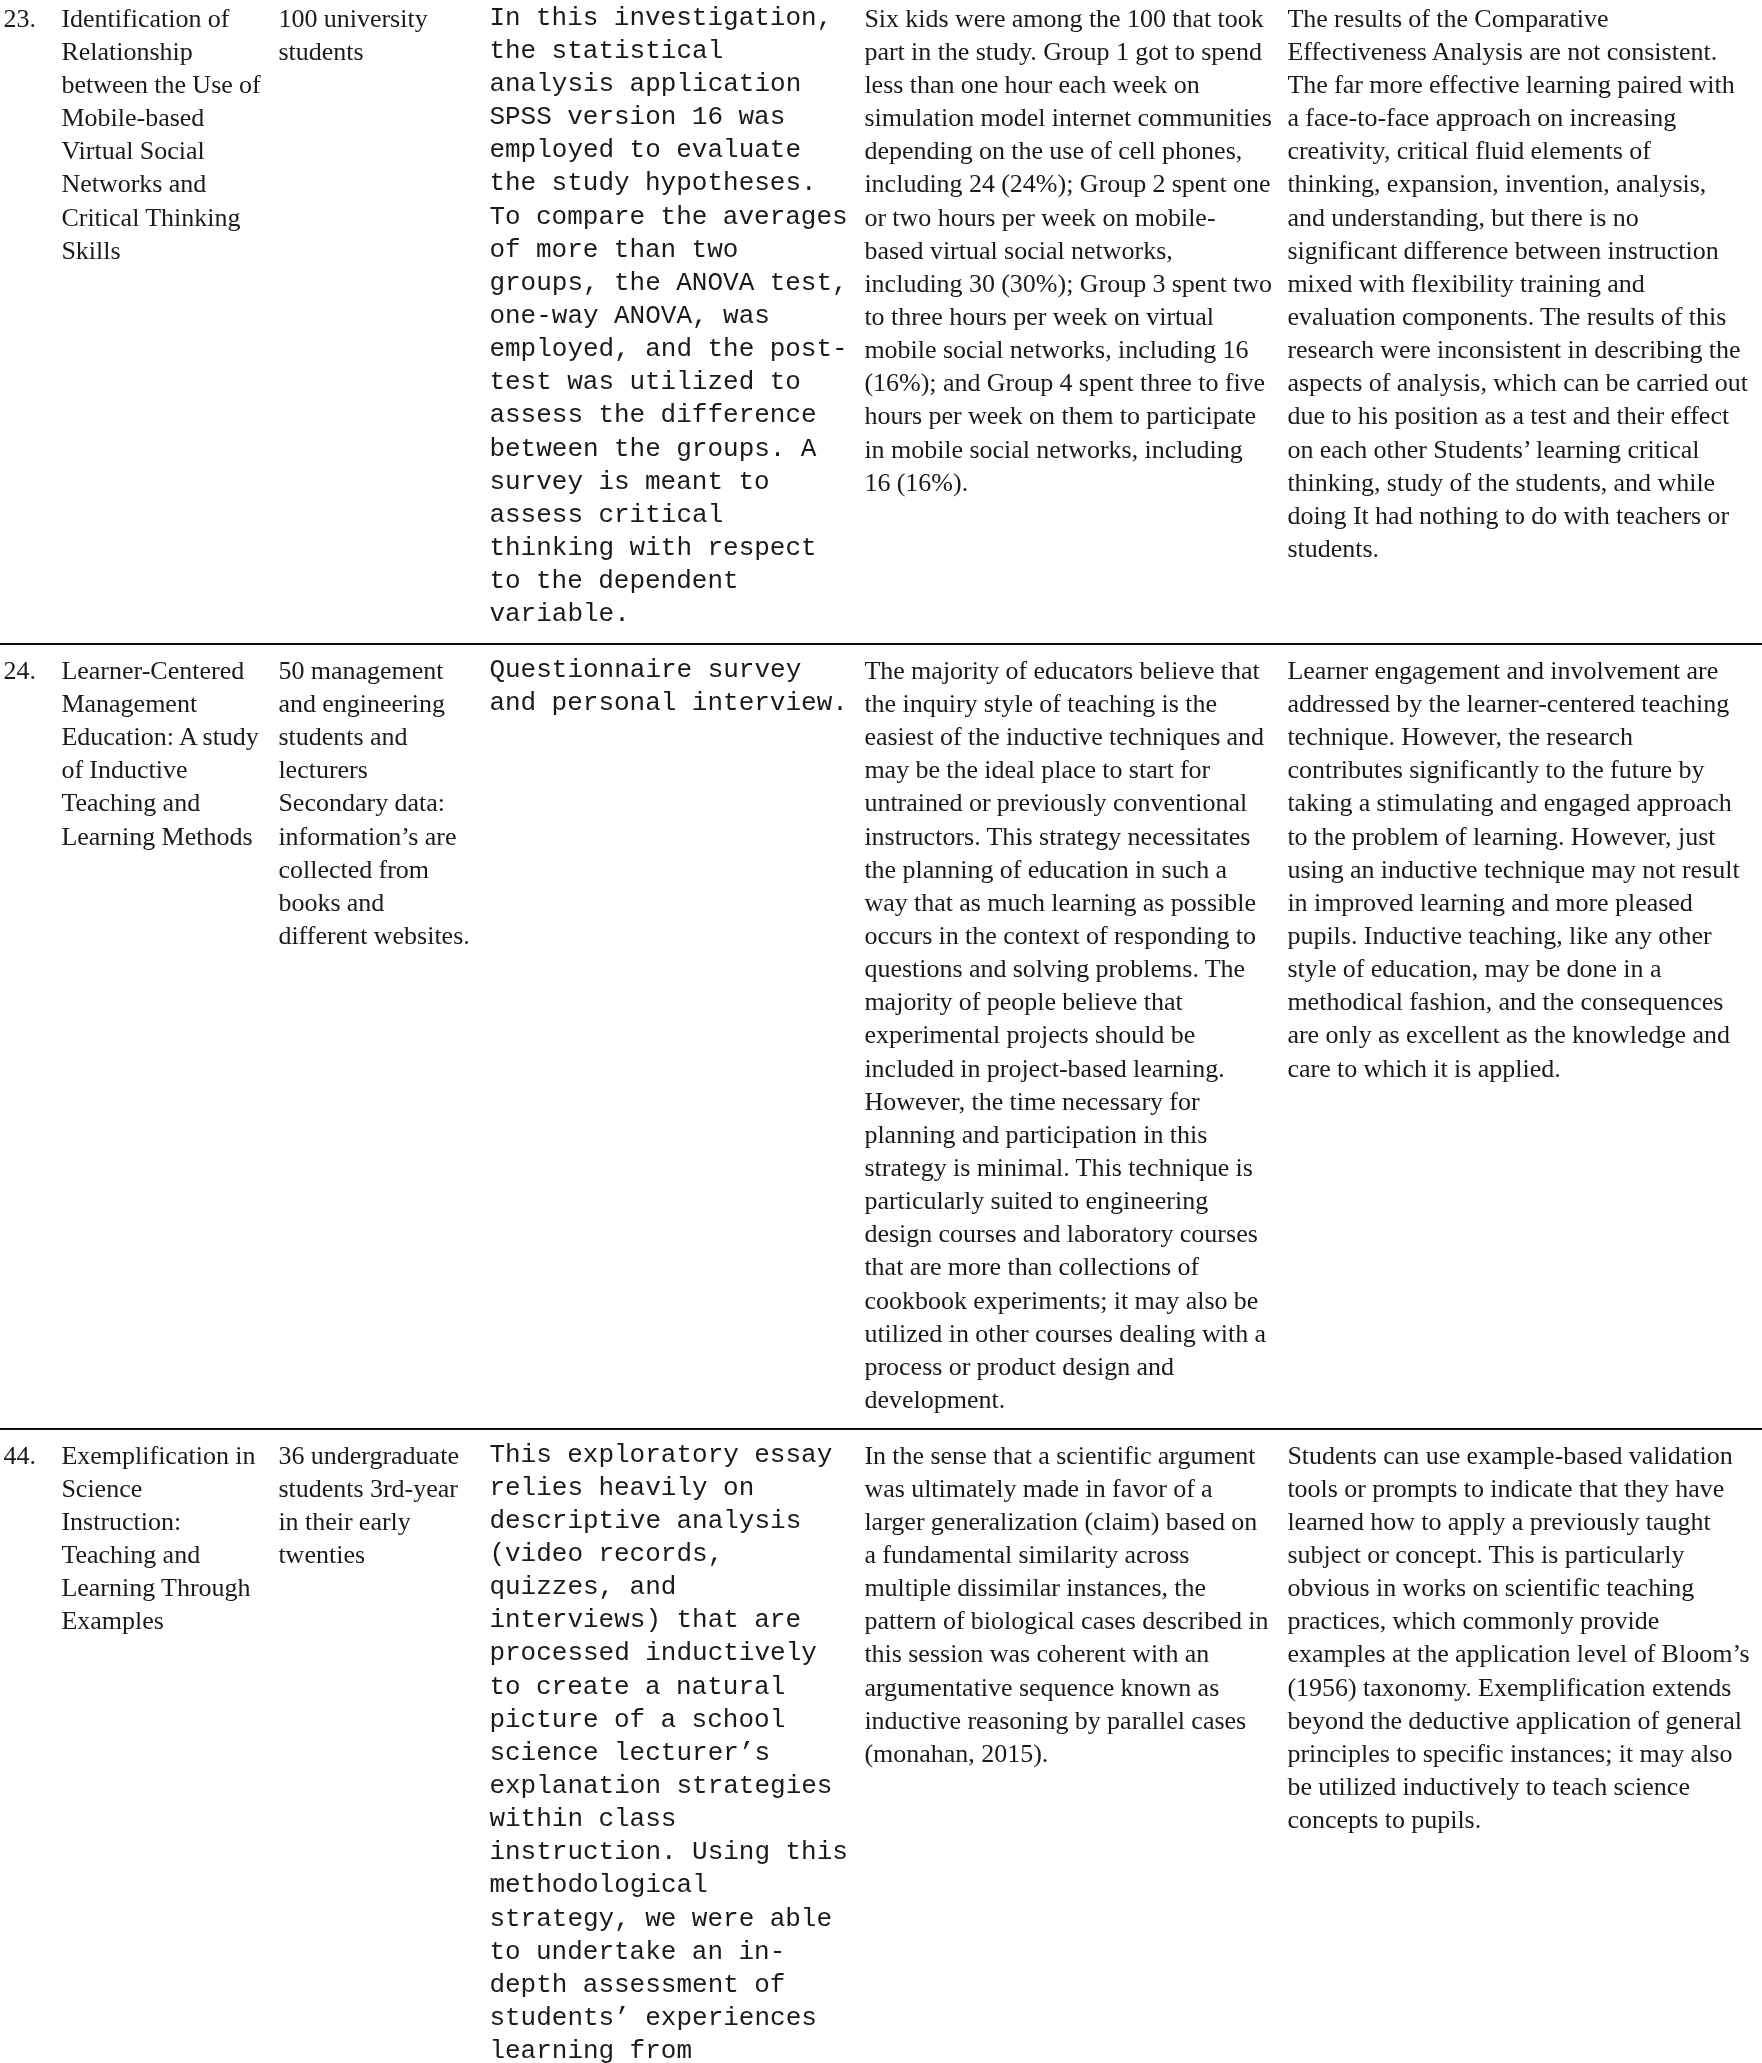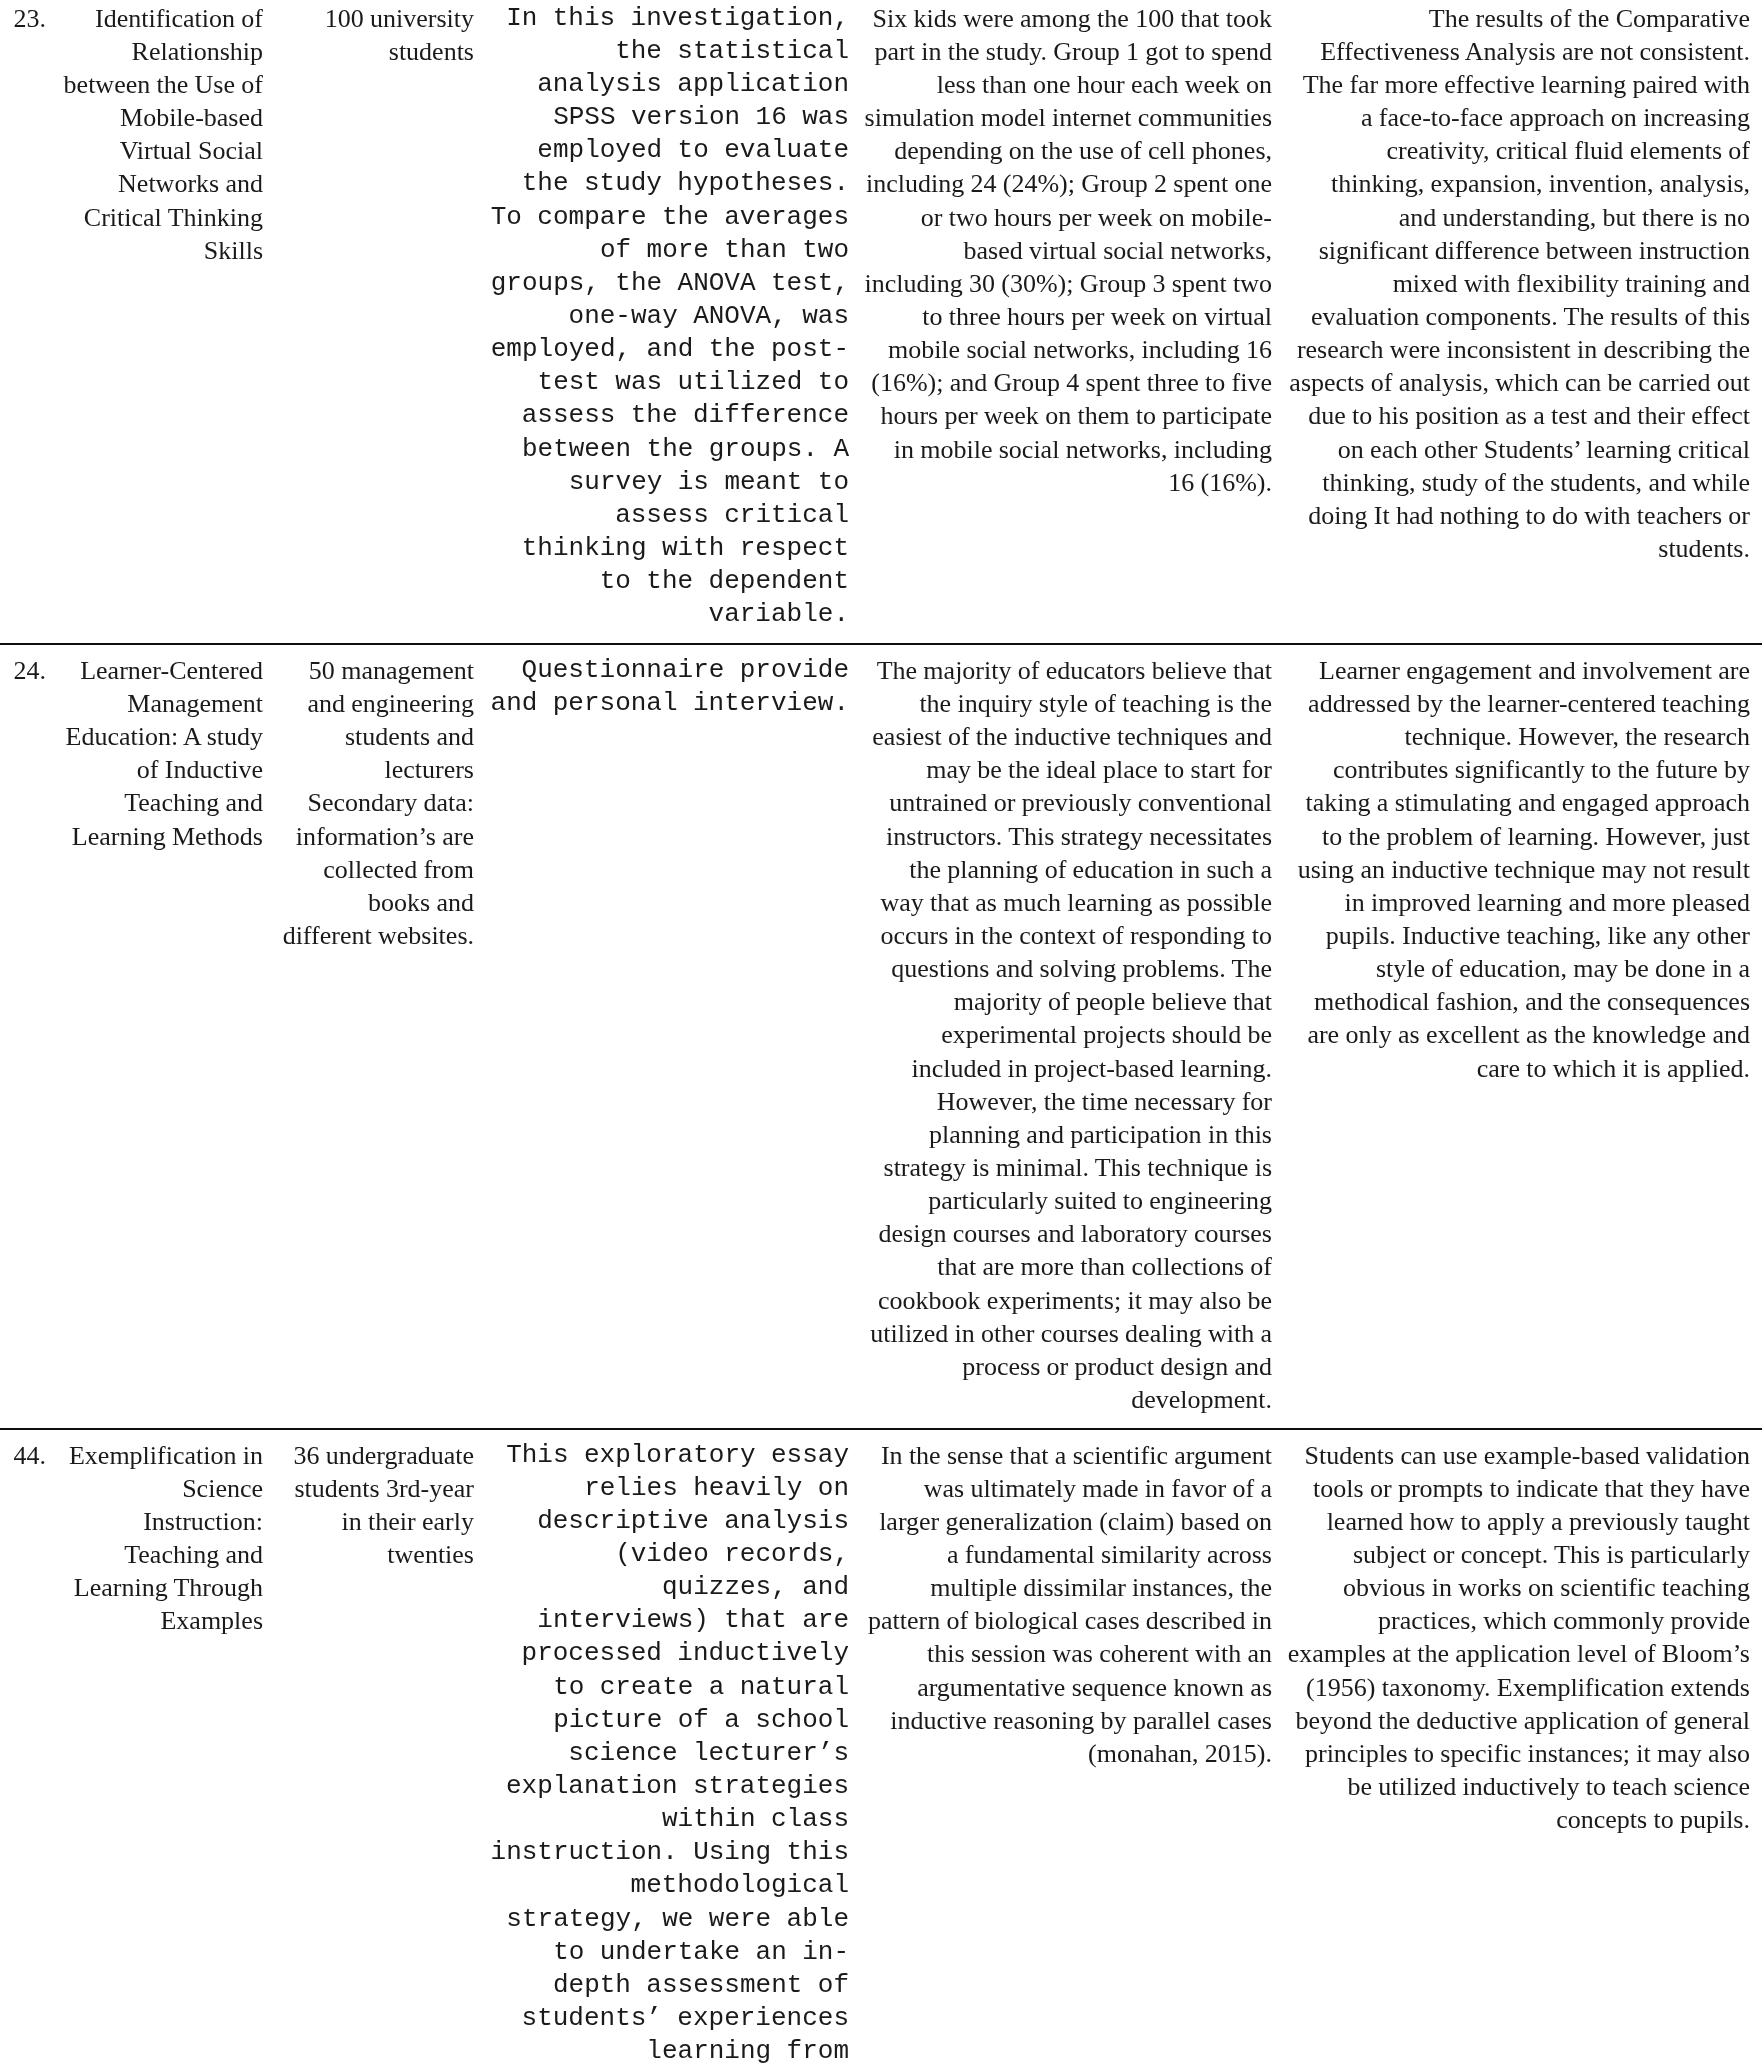--- a/index.html
+++ b/index.html
@@ -23,21 +23,21 @@
   table.review-table {
     width: 1762px;
     border-collapse: collapse;
     table-layout: fixed;
   }
   table.review-table td {
     vertical-align: top;
     padding: 8.5px 12px 12px 3.4px;
     font-size: 26px;
     line-height: 1.275;
-    text-align: right;
+    text-align: left;
     hyphens: none;
     word-spacing: -0.2px;
   }
   
   col.c-num   { width: 58px; }
   col.c-title { width: 217px; }
   col.c-samp  { width: 211px; }
   col.c-meth  { width: 375px; }
   col.c-find  { width: 423px; }
   col.c-concl { width: 478px; }
@@ -81,21 +81,21 @@
         <td class="title">Identification of Relationship between the Use of Mobile-based Virtual Social Networks and Critical Thinking Skills</td>
         <td class="sample">100 university students</td>
         <td class="method">In this investigation, the statistical analysis application SPSS version 16 was employed to evaluate the study hypotheses. To compare the averages of more than two groups, the ANOVA test, one-way ANOVA, was employed, and the post-test was utilized to assess the difference between the groups. A survey is meant to assess critical thinking with respect to the dependent variable.</td>
         <td class="findings">Six kids were among the 100 that took part in the study. Group 1 got to spend less than one hour each week on simulation model internet communities depending on the use of cell phones, including 24 (24%); Group 2 spent one or two hours per week on mobile-based virtual social networks, including 30 (30%); Group 3 spent two to three hours per week on virtual mobile social networks, including 16 (16%); and Group 4 spent three to five hours per week on them to participate in mobile social networks, including 16 (16%).</td>
         <td class="conclusion">The results of the Comparative Effectiveness Analysis are not consistent. The far more effective learning paired with a face-to-face approach on increasing creativity, critical fluid elements of thinking, expansion, invention, analysis, and understanding, but there is no significant difference between instruction mixed with flexibility training and evaluation components. The results of this research were inconsistent in describing the aspects of analysis, which can be carried out due to his position as a test and their effect on each other Students’ learning critical thinking, study of the students, and while doing It had nothing to do with teachers or students.</td>
       </tr>
       <tr class="row-sep">
         <td class="num">24.</td>
         <td class="title">Learner-Centered Management Education: A study of Inductive Teaching and Learning Methods</td>
         <td class="sample">50 management and engineering students and lecturers Secondary data: information’s are collected from books and different websites.</td>
-        <td class="method">Questionnaire provide and personal interview.</td>
+        <td class="method">Questionnaire survey and personal interview.</td>
         <td class="findings">The majority of educators believe that the inquiry style of teaching is the easiest of the inductive techniques and may be the ideal place to start for untrained or previously conventional instructors. This strategy necessitates the planning of education in such a way that as much learning as possible occurs in the context of responding to questions and solving problems. The majority of people believe that experimental projects should be included in project-based learning. However, the time necessary for planning and participation in this strategy is minimal. This technique is particularly suited to engineering design courses and laboratory courses that are more than collections of cookbook experiments; it may also be utilized in other courses dealing with a process or product design and development.</td>
         <td class="conclusion">Learner engagement and involvement are addressed by the learner-centered teaching technique. However, the research contributes significantly to the future by taking a stimulating and engaged approach to the problem of learning. However, just using an inductive technique may not result in improved learning and more pleased pupils. Inductive teaching, like any other style of education, may be done in a methodical fashion, and the consequences are only as excellent as the knowledge and care to which it is applied.</td>
       </tr>
       <tr class="row-sep">
         <td class="num">44.</td>
         <td class="title">Exemplification in Science Instruction: Teaching and Learning Through Examples</td>
         <td class="sample">36 undergraduate students 3rd-year in their early twenties</td>
         <td class="method">This exploratory essay relies heavily on descriptive analysis (video records, quizzes, and interviews) that are processed inductively to create a natural picture of a school science lecturer’s explanation strategies within class instruction. Using this methodological strategy, we were able to undertake an in-depth assessment of students’ experiences learning from scientific examples without interfering with the biology instructor’s existing practices.</td>
         <td class="findings">In the sense that a scientific argument was ultimately made in favor of a larger generalization (claim) based on a fundamental similarity across multiple dissimilar instances, the pattern of biological cases described in this session was coherent with an argumentative sequence known as inductive reasoning by parallel cases (monahan, 2015).</td>
         <td class="conclusion">Students can use example-based validation tools or prompts to indicate that they have learned how to apply a previously taught subject or concept. This is particularly obvious in works on scientific teaching practices, which commonly provide examples at the application level of Bloom’s (1956) taxonomy. Exemplification extends beyond the deductive application of general principles to specific instances; it may also be utilized inductively to teach science concepts to pupils.</td>

